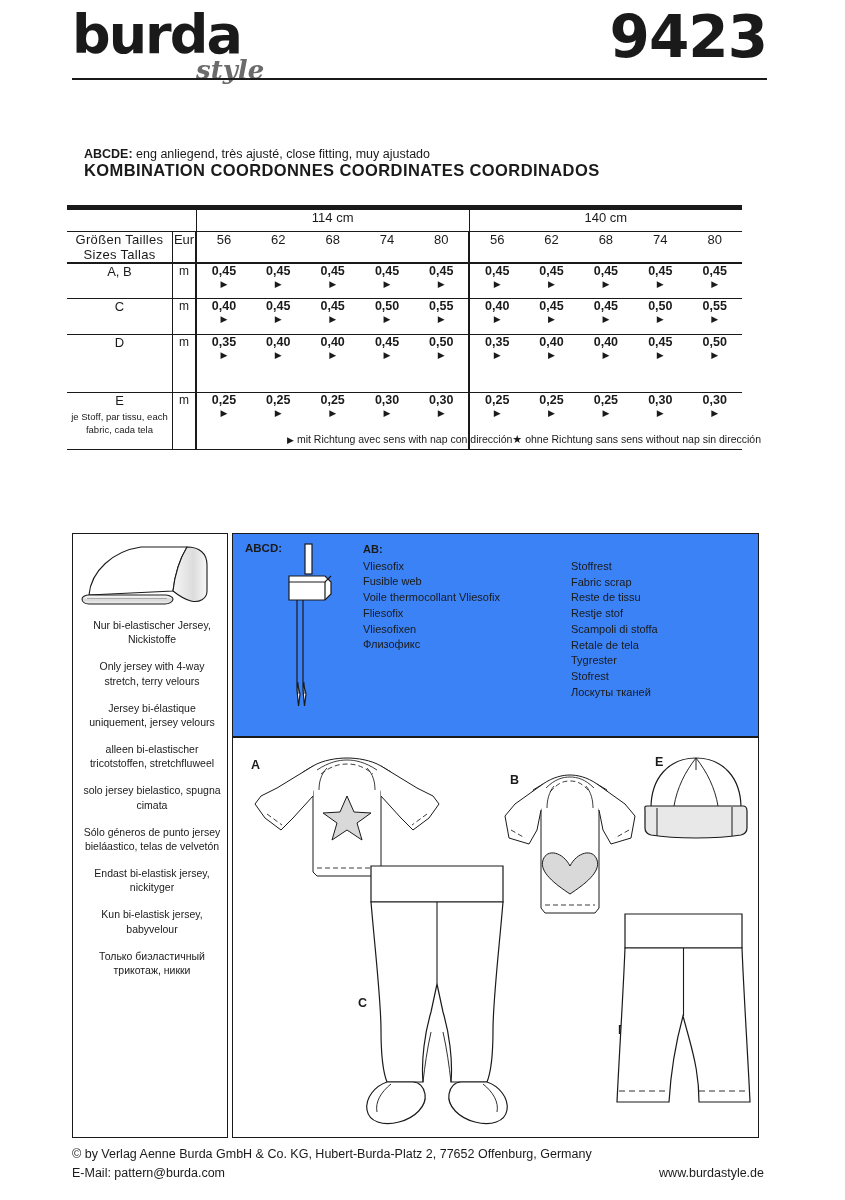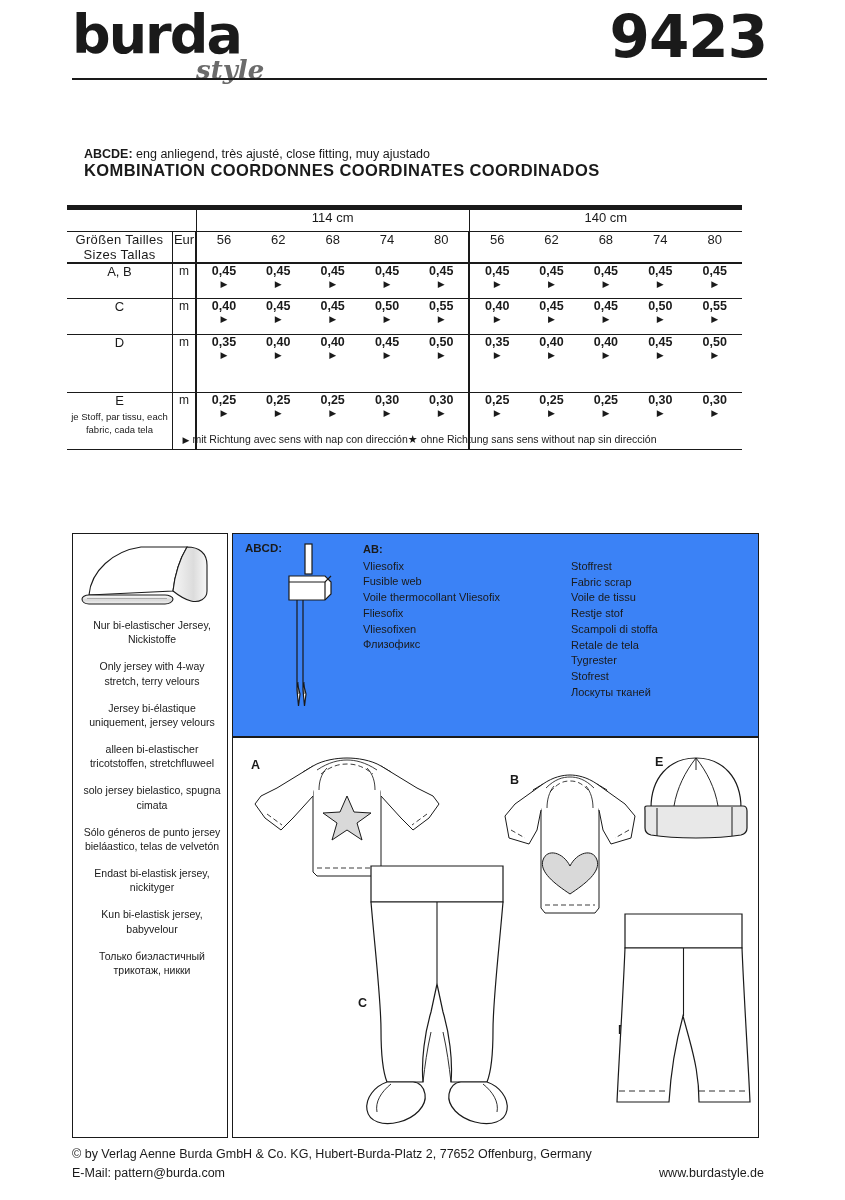--- a/index.html
+++ b/index.html
@@ -100,21 +100,21 @@
   #row-e  td { height:57px; }
 
   
   col.c-label { width:182px; }
   col.c-unit  { width:26px; }
   col.c-size  { width:93.4px; }
 
   
   #nap-legend {
     position:absolute; left:78px; top:433px; width:683px;
-    font-size:10.5px; display:flex; justify-content:center;
+    font-size:10.5px; display:flex; justify-content:flex-end;
   }
   #nap-legend .tri { font-size:9px; margin-right:3px; }
   #nap-legend .star { font-size:11px; margin-right:3px; }
 
   
   #panel-fabric {
     position:absolute; left:72px; top:533px; width:156px; height:605px;
     border:1.5px solid #1a1a1a; background:#fff;
   }
   #fabric-swatch {
@@ -478,21 +478,21 @@
     <div>Vliesofix</div>
     <div>Fusible web</div>
     <div>Voile thermocollant Vliesofix</div>
     <div>Fliesofix</div>
     <div>Vliesofixen</div>
     <div>Флизофикс</div>
   </div>
   <div id="notions-col2">
     <div>Stoffrest</div>
     <div>Fabric scrap</div>
-    <div>Voile de tissu</div>
+    <div>Reste de tissu</div>
     <div>Restje stof</div>
     <div>Scampoli di stoffa</div>
     <div>Retale de tela</div>
     <div>Tygrester</div>
     <div>Stofrest</div>
     <div>Лоскуты тканей</div>
   </div>
 </div>
 
 <div id="panel-garments">

